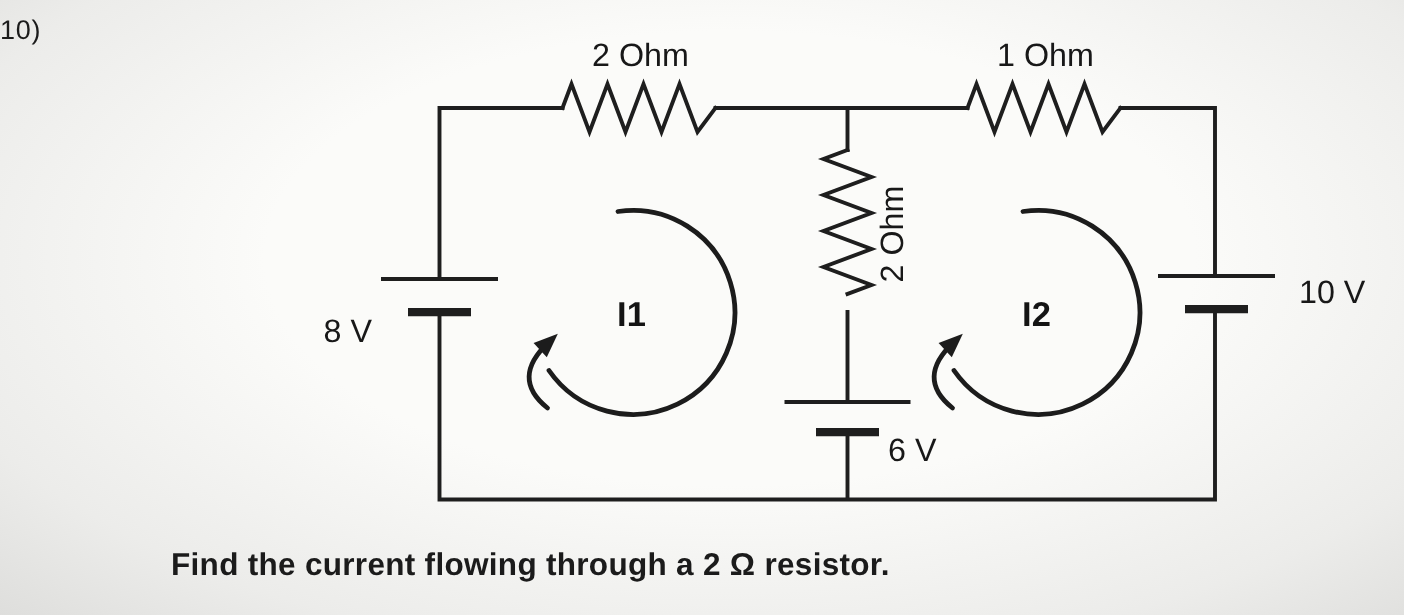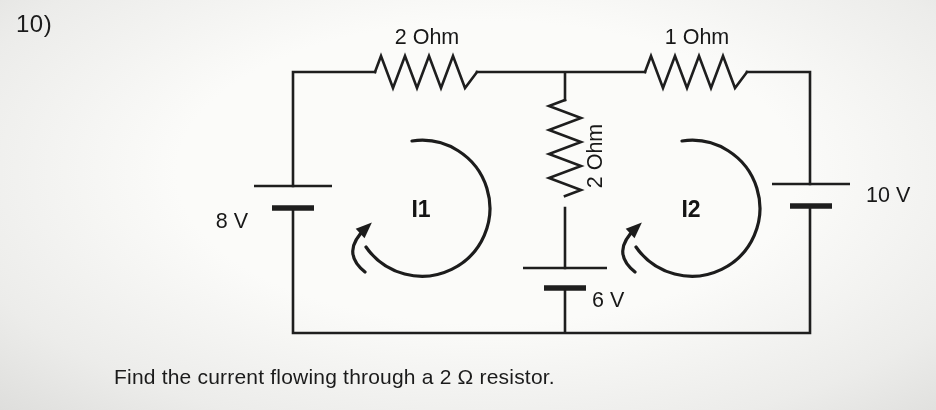--- a/index.html
+++ b/index.html
@@ -6,29 +6,29 @@
   body {
     width: 936px; height: 410px;
     position: relative;
     overflow: hidden;
     font-family: "Liberation Sans", sans-serif;
     background: radial-gradient(ellipse at 52% 42%, #fbfbf9 45%, #ececea 80%, #dededc 100%);
     color: #1b1b1b;
   }
   .problem-number {
     position: absolute;
-    left: 16px; top: 10px;
-    font-size: 24px;
+    left: 0; top: 10px;
+    font-size: 18px;
     letter-spacing: 0.5px;
   }
   .question {
     position: absolute;
     left: 114px; top: 365px;
     font-size: 21px;
-    font-weight: 400;
+    font-weight: 700;
     letter-spacing: 0.2px;
   }
   svg.circuit { position: absolute; left: 0; top: 0; }
   .wire { stroke: #1e1e1e; stroke-width: 2.6; fill: none; stroke-linecap: square; }
   .plate-long { stroke: #1e1e1e; stroke-width: 2.6; }
   .plate-short { stroke: #1e1e1e; stroke-width: 5.5; }
   .loop { stroke: #1c1c1c; stroke-width: 3.2; fill: none; stroke-linecap: round; }
   .lbl { fill: #181818; font-family: "Liberation Sans", sans-serif; font-size: 21.5px; }
   .lbl-loop { fill: #141414; font-family: "Liberation Sans", sans-serif; font-size: 23px; font-weight: bold; }
 </style>

